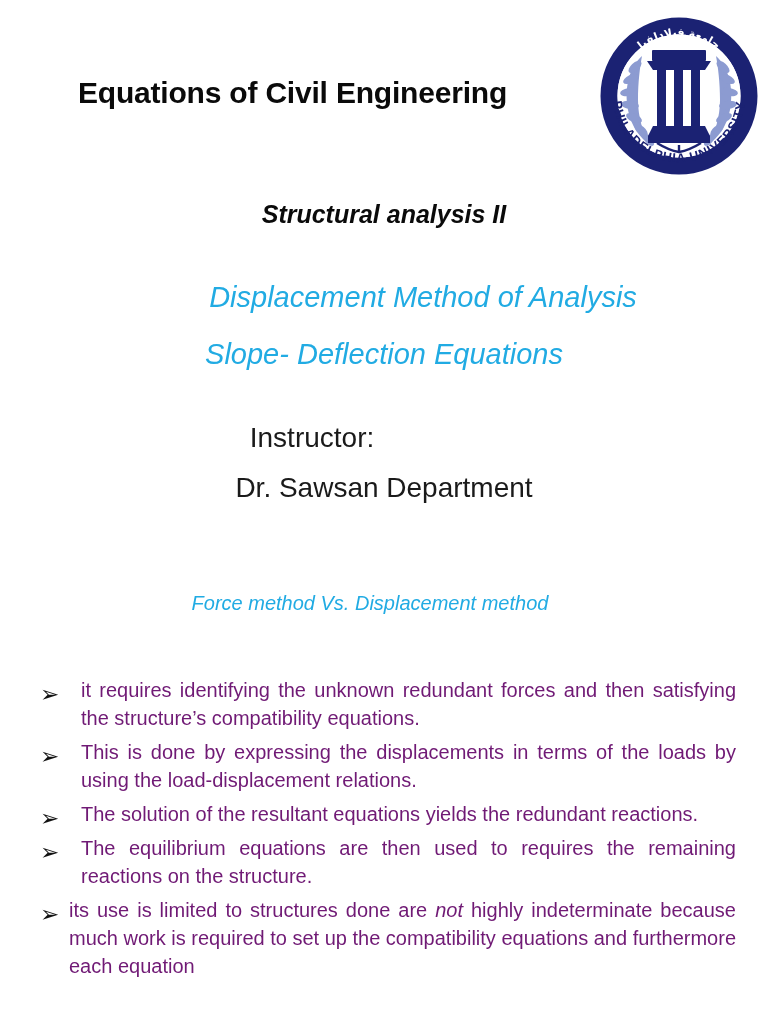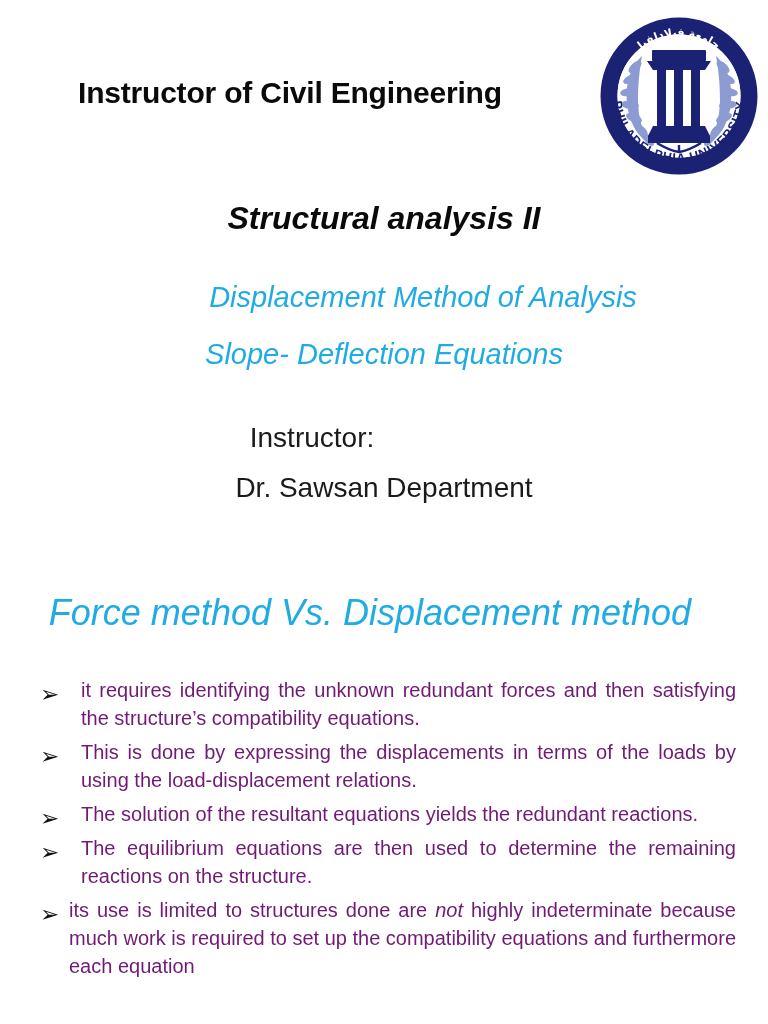--- a/index.html
+++ b/index.html
@@ -53,21 +53,21 @@
   }
   .logo svg { display: block; width: 164px; height: 164px; }
 
   
   .course-title {
     position: absolute;
     left: 0;
     top: 200px;
     width: 768px;
     text-align: center;
-    font-size: 32px;
+    font-size: 25px;
     font-weight: bold;
     font-style: italic;
     color: #0a0a0a;
   }
   .sub-line {
     position: absolute;
     left: 0;
     width: 768px;
     text-align: center;
     font-size: 29px;
@@ -96,21 +96,21 @@
     color: #1a1a1a;
   }
 
   
   .section-heading {
     position: absolute;
     left: 0;
     top: 592px;
     width: 740px;
     text-align: center;
-    font-size: 36px;
+    font-size: 20px;
     font-style: italic;
     color: #21ABE3;
   }
   .lead-in {
     position: absolute;
     left: 40px;
     top: 641px;
     font-size: 25px;
     font-style: italic;
     color: #21ABE3;
@@ -155,21 +155,21 @@
   .bullet.indent-narrow .btext { margin-left: 33px; }
   .bullet .btext em { font-style: italic; }
 </style>
 </head>
 <body>
 
 <div class="slide">
 
   <div class="header-row">
 
-    <div class="dept-title">Instructor of Civil Engineering</div>
+    <div class="dept-title">Equations of Civil Engineering</div>
 
     <div class="logo">
       <svg viewBox="0 0 164 164" xmlns="http://www.w3.org/2000/svg">
         <defs>
           <path id="arcTop" d="M 22 84 A 60 60 0 0 1 142 84"></path>
           <path id="arcBottom" d="M 16 84 A 66 66 0 0 0 148 84"></path>
         </defs>
 
         <circle cx="82" cy="84" r="70" fill="none" stroke="#1B2273" stroke-width="17"></circle>
 
@@ -257,21 +257,21 @@
       <span class="btext">This is done by expressing the displacements in terms of the loads by using the load-displacement relations.</span>
     </div>
 
     <div class="bullet indent-wide">
       <span class="glyph">➢</span>
       <span class="btext">The solution of the resultant equations yields the redundant reactions.</span>
     </div>
 
     <div class="bullet indent-wide">
       <span class="glyph">➢</span>
-      <span class="btext">The equilibrium equations are then used to determine the remaining reactions on the structure.</span>
+      <span class="btext">The equilibrium equations are then used to requires the remaining reactions on the structure.</span>
     </div>
 
     <div class="bullet indent-narrow">
       <span class="glyph">➢</span>
       <span class="btext">
         <span>its use is limited to structures done are </span><em>not</em><span> highly indeterminate because much work is required to set up the compatibility equations and furthermore each equation</span>
       </span>
     </div>
 
   </div>

